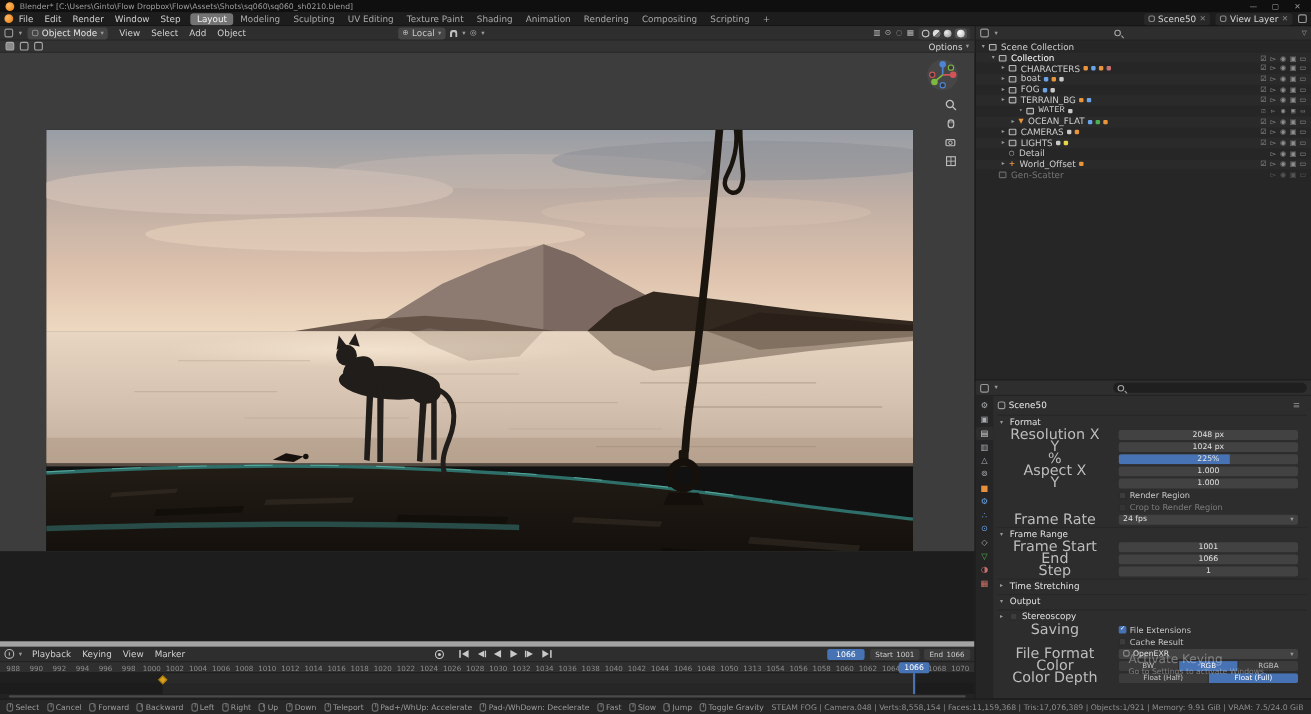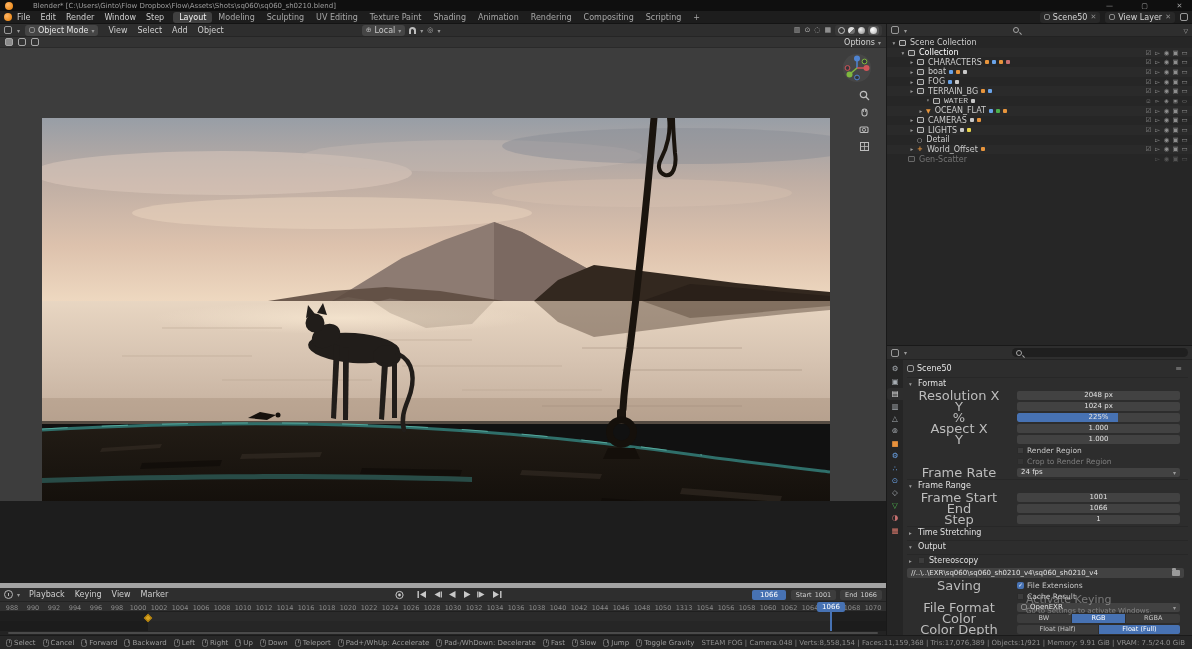--- a/index.html
+++ b/index.html
@@ -8,32 +8,32 @@
         font-family:"DejaVu Sans","Liberation Sans",sans-serif;font-size:8px;color:#c8c8c8;
         -webkit-font-smoothing:antialiased}
   .flex1 {flex:1}
   .icn-box {width:8px;height:8px;border:1px solid #9a9a9a;border-radius:2px;display:inline-block;flex:none}
   .icn-box.sm {width:7px;height:7px}
   .icn-box.xs {width:6px;height:6px;border-color:#8a8a8a}
   .chev {font-size:6px;color:#9a9a9a}
 
   
   .titlebar {position:absolute;top:0;left:0;right:0;height:11px;background:#0f0f0f;
-             display:flex;align-items:center;gap:20px;padding:0 5px;font-size:7px;color:#9e9e9e}
+             display:flex;align-items:center;gap:5px;padding:0 5px;font-size:7px;color:#9e9e9e}
   .blender-logo {width:8px;height:8px;border-radius:50%;background:radial-gradient(circle at 35% 35%,#ffb667,#e87d02);flex:none}
   .win-title {white-space:nowrap;overflow:hidden}
   .winbtn {width:15px;text-align:center;font-size:7px;color:#9e9e9e}
 
   
   .topbar {position:absolute;top:11px;left:0;right:0;height:13px;background:#1d1d1d;
            display:flex;align-items:center;padding:0 4px;border-bottom:1px solid #141414}
   .menu-item {padding:0 5px;color:#cfcfcf;white-space:nowrap;cursor:default}
   .ws-tabs {display:flex;margin-left:4px}
   .ws-tab {padding:1px 6px;color:#a8a8a8;border-radius:3px;white-space:nowrap}
-  .ws-tab.active {background:#404040;color:#f2f2f2}
+  .ws-tab.active {background:#737373;color:#f2f2f2}
   .topbar-right {margin-left:auto;display:flex;align-items:center;gap:5px}
   .db-pill {background:#282828;border-radius:3px;padding:0 4px;height:11px;display:flex;align-items:center;gap:3px;color:#d5d5d5}
   .db-x {color:#8a8a8a;font-size:7px}
 
   
   .main {position:absolute;top:24px;left:0;width:1192px;height:611px}
 
   
   .viewport {position:absolute;left:0;top:0;width:886px;height:477px;background:#3d3d3d}
   .vp-header {position:absolute;top:0;left:0;right:0;height:13px;background:#2e2e2e;border-bottom:1px solid #252525;
@@ -820,26 +820,20 @@
           </div>
           <div class="pr-sec">
             <span class="sec-arrow">▾</span>
             <span class="sec-title">Output</span>
           </div>
           <div class="pr-sec">
             <span class="sec-arrow">▸</span>
             <span class="cb"></span>
             <span class="sec-title">Stereoscopy</span>
           </div>
-          <div class="pr pr-path">
-            <div class="field pathfield">
-              <span class="val left">//..\..\EXR\sq060\sq060_sh0210_v4\sq060_sh0210_v4</span>
-              <span class="icn-folder"></span>
-            </div>
-          </div>
           <div class="pr">
             <span class="pr-label">Saving</span>
             <div class="cb-wrap">
               <span class="cb on">✓</span>
               <span class="cb-label">File Extensions</span>
             </div>
           </div>
           <div class="pr">
             <span class="pr-label"></span>
             <div class="cb-wrap">

